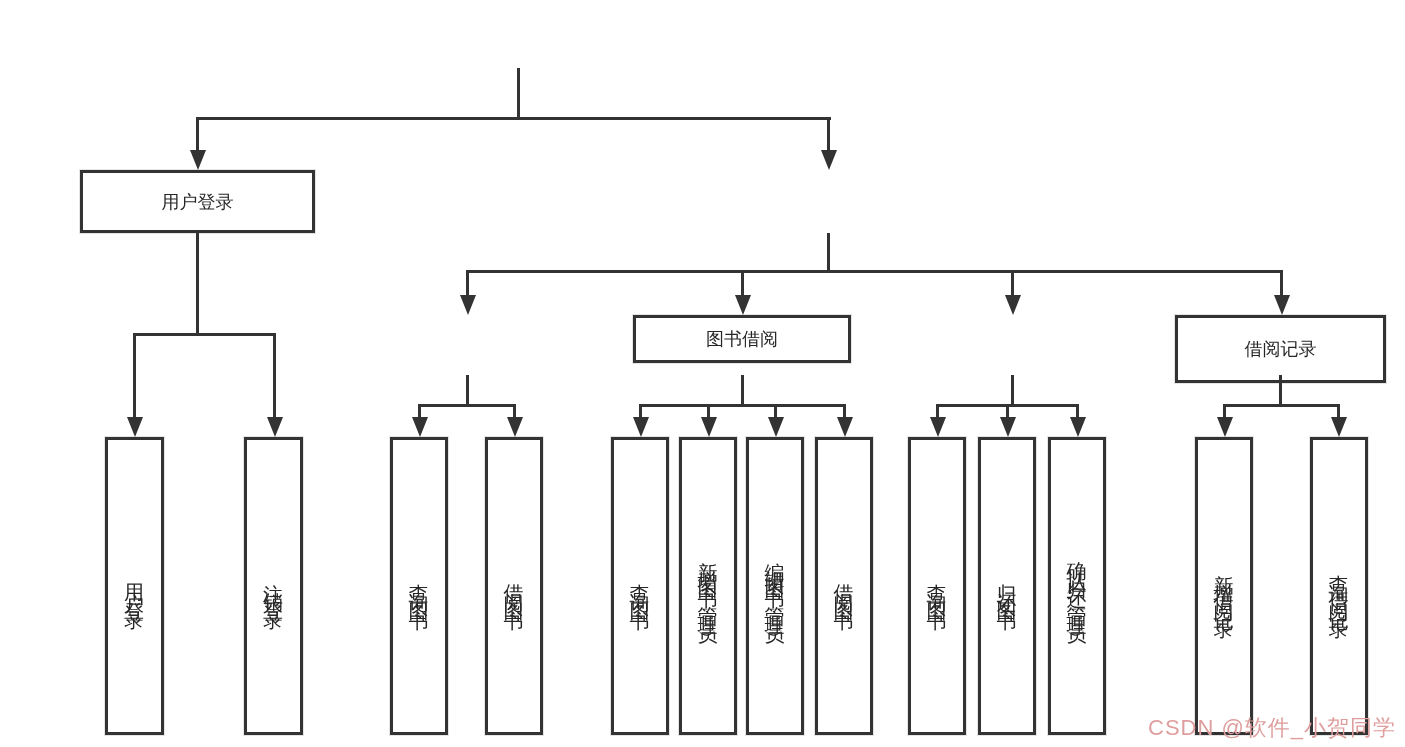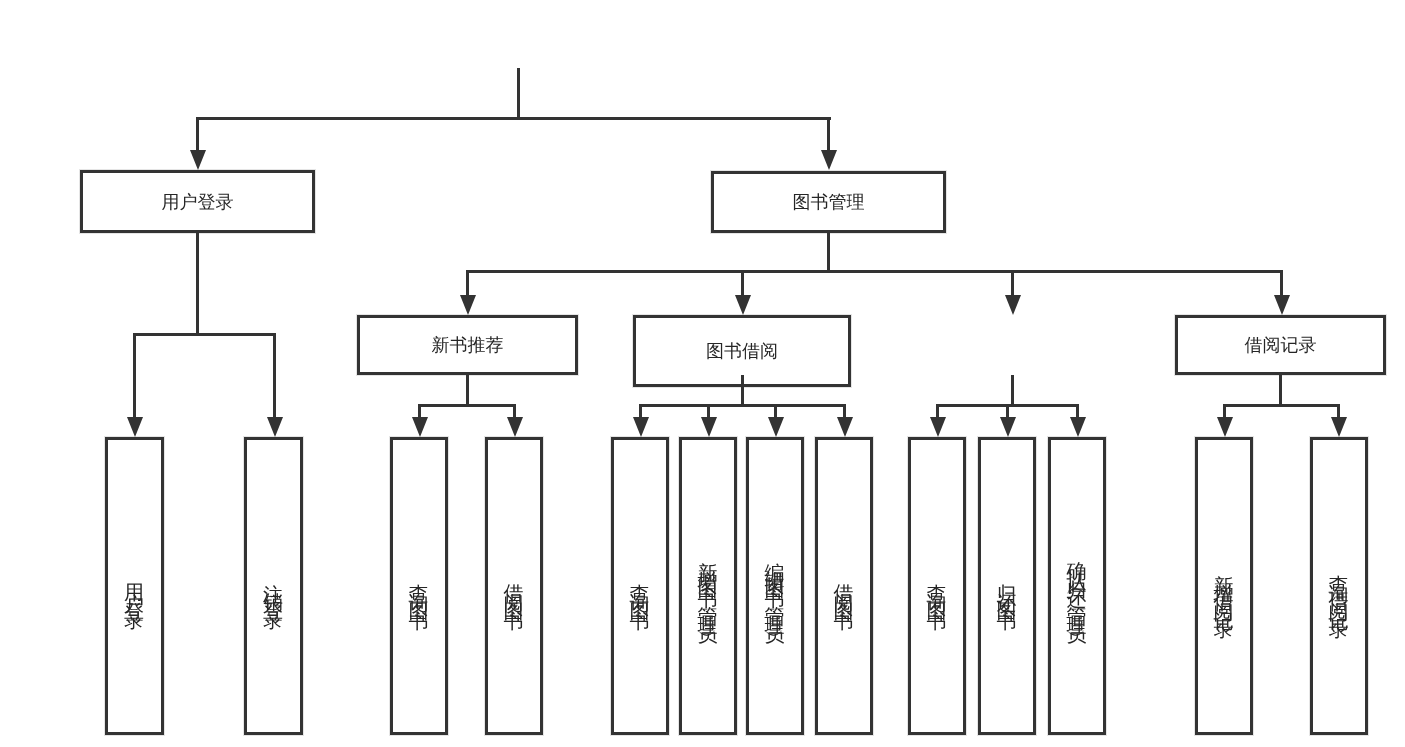--- a/index.html
+++ b/index.html
@@ -33,49 +33,43 @@
   <div class="vline" style="left:517px; top:68px; height:50px;"></div>
   <div class="hline" style="left:196px; top:117px; width:635px;"></div>
   <div class="vline" style="left:196px; top:117px; height:35px;"></div>
   <div class="arrow" style="left:190px; top:150px;"></div>
   <div class="vline" style="left:827px; top:117px; height:35px;"></div>
   <div class="arrow" style="left:821px; top:150px;"></div>
 
   <div class="box" style="left:80px; top:170px; width:235px; height:63px;">
     <span>用户登录</span>
   </div>
-  <div class="box" style="left:711px; top:171px; width:235px; height:62px;">
-    <span>图书管理</span>
-  </div>
 
   <div class="vline" style="left:196px; top:233px; height:103px;"></div>
   <div class="hline" style="left:133px; top:333px; width:143px;"></div>
   <div class="vline" style="left:133px; top:333px; height:86px;"></div>
   <div class="arrow" style="left:127px; top:417px;"></div>
   <div class="vline" style="left:273px; top:333px; height:86px;"></div>
   <div class="arrow" style="left:267px; top:417px;"></div>
 
   <div class="vline" style="left:827px; top:233px; height:40px;"></div>
   <div class="hline" style="left:466px; top:270px; width:817px;"></div>
   <div class="vline" style="left:466px; top:270px; height:27px;"></div>
   <div class="arrow" style="left:460px; top:295px;"></div>
   <div class="vline" style="left:741px; top:270px; height:27px;"></div>
   <div class="arrow" style="left:735px; top:295px;"></div>
   <div class="vline" style="left:1011px; top:270px; height:27px;"></div>
   <div class="arrow" style="left:1005px; top:295px;"></div>
   <div class="vline" style="left:1280px; top:270px; height:27px;"></div>
   <div class="arrow" style="left:1274px; top:295px;"></div>
 
-  <div class="box" style="left:357px; top:315px; width:221px; height:60px;">
-    <span>新书推荐</span>
-  </div>
-  <div class="box" style="left:633px; top:315px; width:218px; height:72px;">
+  <div class="box" style="left:633px; top:315px; width:218px; height:48px;">
     <span>图书借阅</span>
   </div>
-  <div class="box" style="left:1175px; top:315px; width:211px; height:60px;">
+  <div class="box" style="left:1175px; top:315px; width:211px; height:68px;">
     <span>借阅记录</span>
   </div>
 
   <div class="vline" style="left:466px; top:375px; height:32px;"></div>
   <div class="hline" style="left:418px; top:404px; width:98px;"></div>
   <div class="vline" style="left:418px; top:404px; height:15px;"></div>
   <div class="arrow" style="left:412px; top:417px;"></div>
   <div class="vline" style="left:513px; top:404px; height:15px;"></div>
   <div class="arrow" style="left:507px; top:417px;"></div>
 
@@ -143,14 +137,15 @@
     <span>确认归还（管理员）</span>
   </div>
 
   <div class="box vbox" style="left:1195px; top:437px; width:58px; height:298px;">
     <span>新增借阅记录</span>
   </div>
   <div class="box vbox" style="left:1310px; top:437px; width:58px; height:298px;">
     <span>查询借阅记录</span>
   </div>
 
+  <div class="watermark" style="color: rgb(223, 158, 158);">CSDN @软件_小贺同学</div>
 
 </div>
 
 </body></html>

